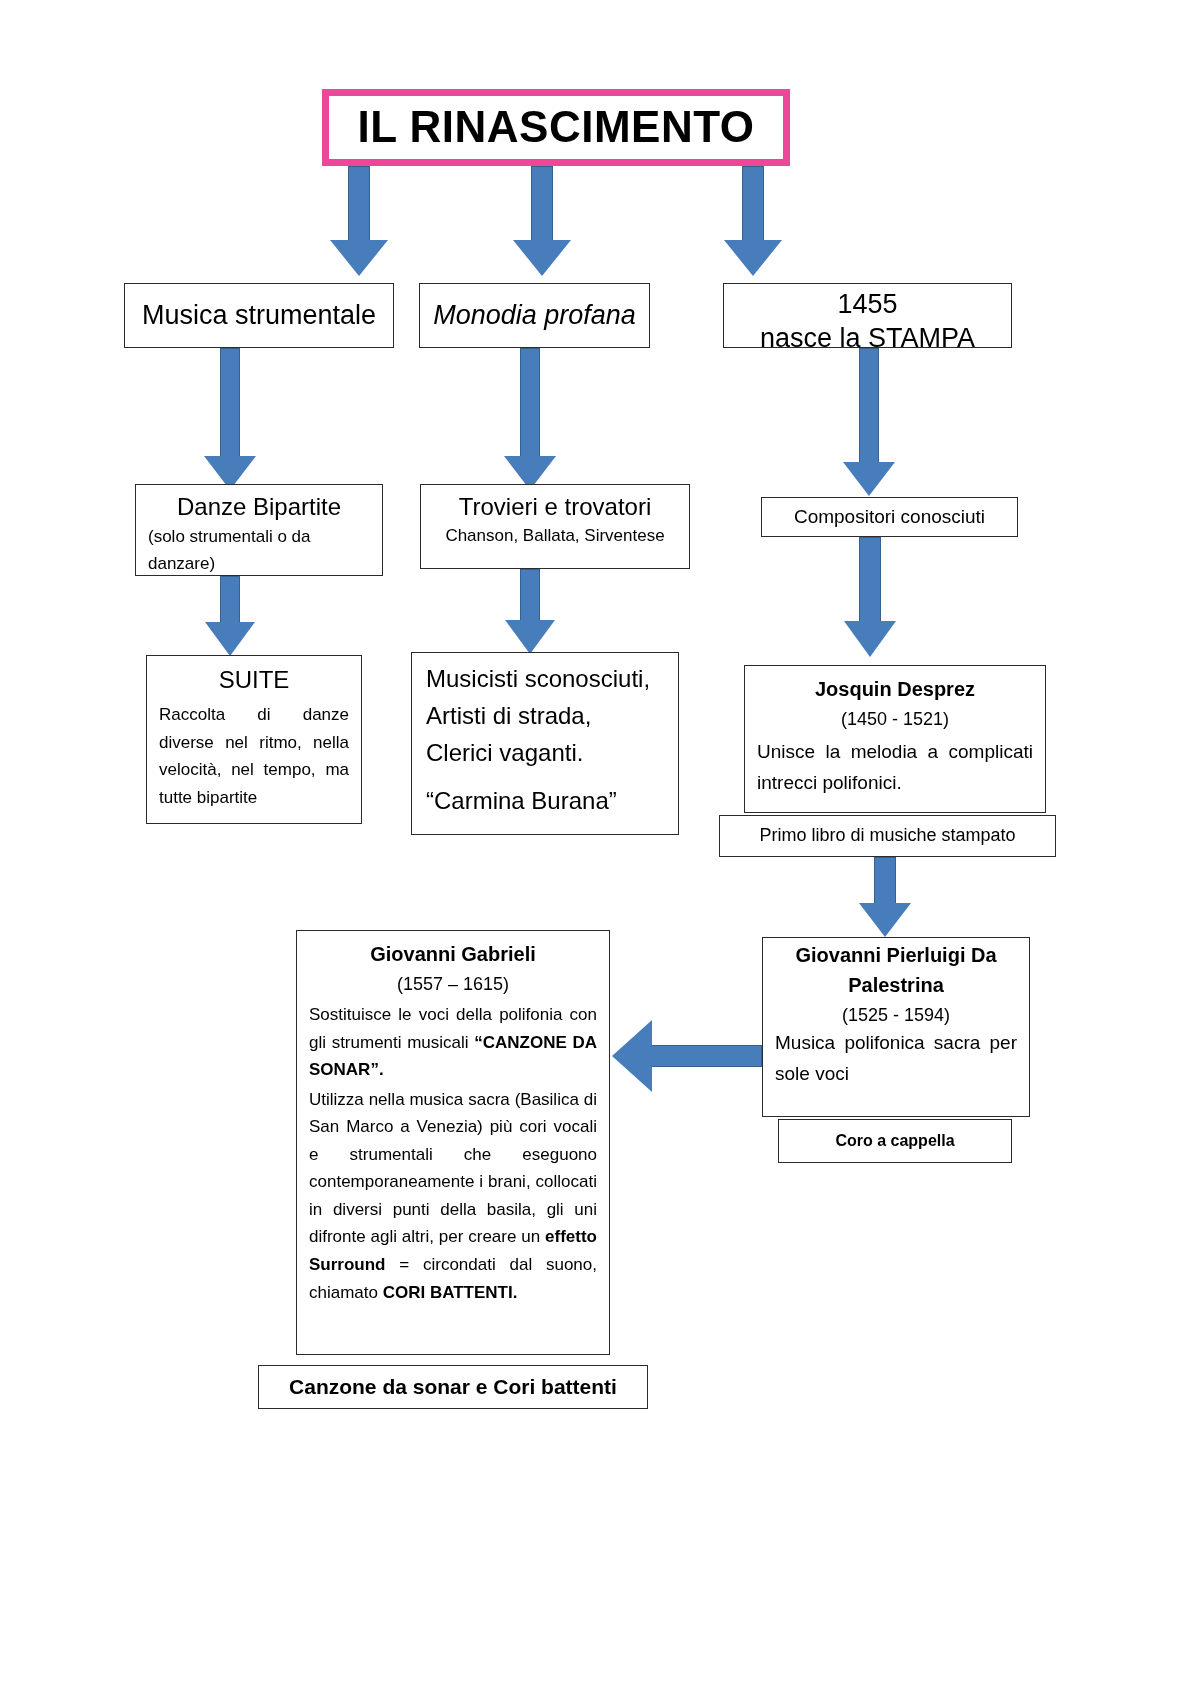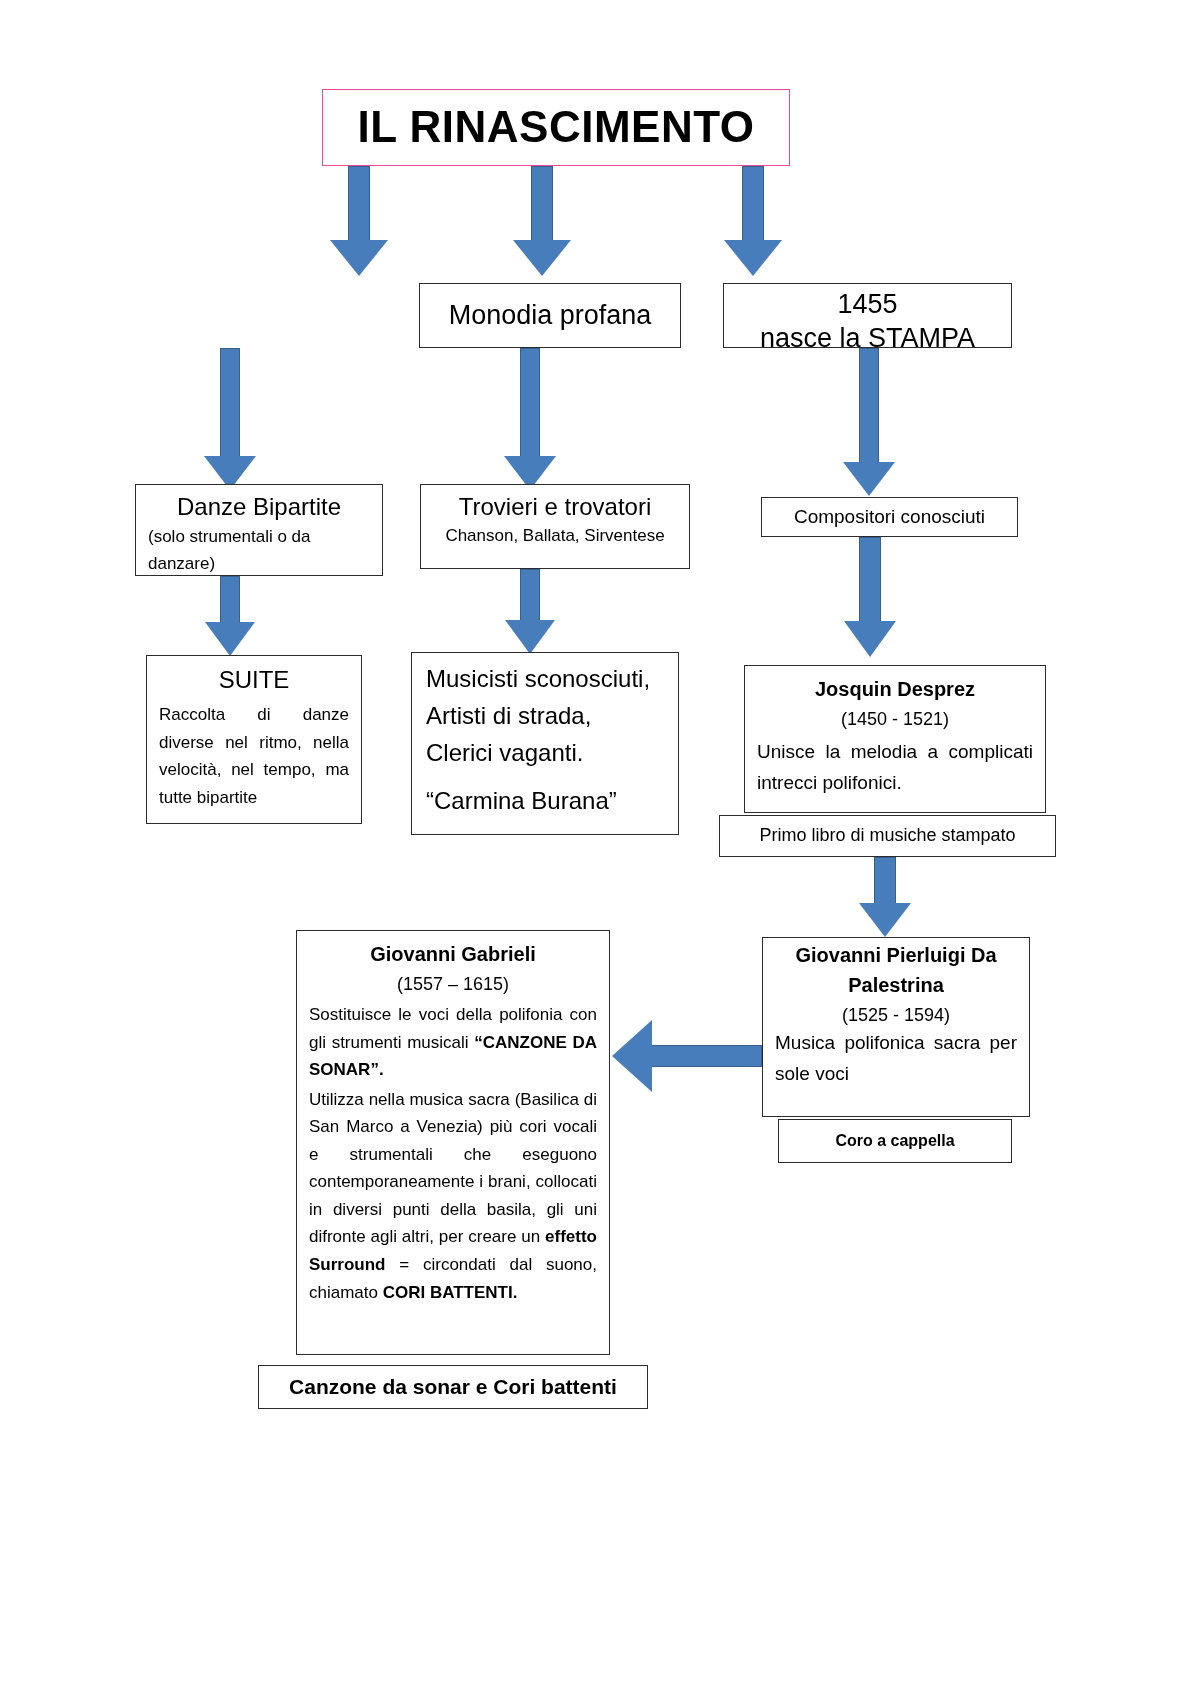--- a/index.html
+++ b/index.html
@@ -21,21 +21,21 @@
   .box {
     position: absolute;
     box-sizing: border-box;
     border: 1.5px solid #2b2b2b;
     background: #ffffff;
     padding: 4px 8px;
   }
   .box-title {
     position: absolute;
     box-sizing: border-box;
-    border: 1px solid #ec4899;
+    border: 7px solid #ec4899;
     background: #ffffff;
     display: flex;
     align-items: center;
     justify-content: center;
   }
   .title-text {
     font-size: 44px;
     font-weight: bold;
     letter-spacing: 0.5px;
     line-height: 1.05;
@@ -167,22 +167,25 @@
   </div>
   <div class="arrow-down" style="left:513px; top:166px; width:58px; height:110px;">
     <div class="shaft" style="width:22px; height:78px;"></div>
     <div class="head" style="top:74px; border-left-width:29px; border-right-width:29px; border-top-width:36px;"></div>
   </div>
   <div class="arrow-down" style="left:724px; top:166px; width:58px; height:110px;">
     <div class="shaft" style="width:22px; height:78px;"></div>
     <div class="head" style="top:74px; border-left-width:29px; border-right-width:29px; border-top-width:36px;"></div>
   </div>
 
-
-  <div class="box" style="left:419px; top:283px; width:262px; height:65px; display:flex; align-items:center; justify-content:center;">
+  <div class="box" style="left:124px; top:283px; width:270px; height:65px; display:flex; align-items:center; justify-content:center;">
+    <span class="hdr">Musica strumentale</span>
+  </div>
+
+  <div class="box" style="left:419px; top:283px; width:231px; height:65px; display:flex; align-items:center; justify-content:center;font-style:italic;">
     <span class="hdr">Monodia profana</span>
   </div>
 
   <div class="box" style="left:723px; top:283px; width:289px; height:65px; display:flex; flex-direction:column; align-items:center; justify-content:space-between;">
     <span class="hdr">1455</span>
     <span class="hdr">nasce la STAMPA</span>
   </div>
 
   <div class="arrow-down" style="left:204px; top:348px; width:52px; height:142px;">
     <div class="shaft" style="width:20px; height:112px;"></div>

